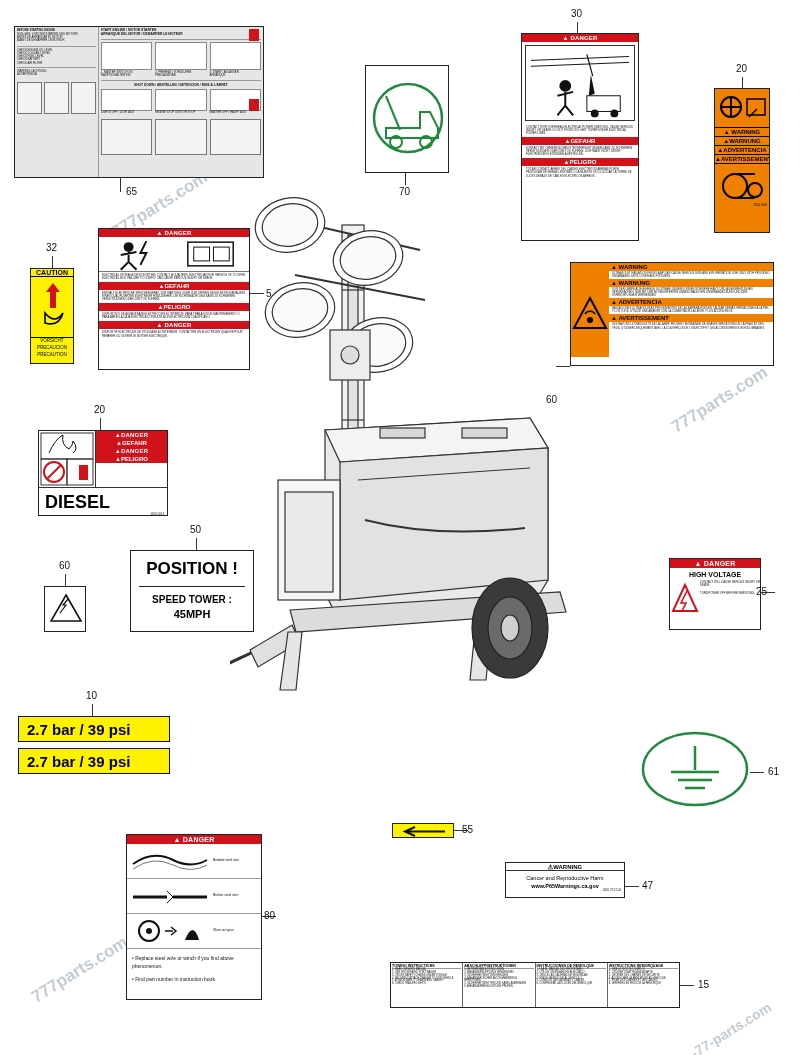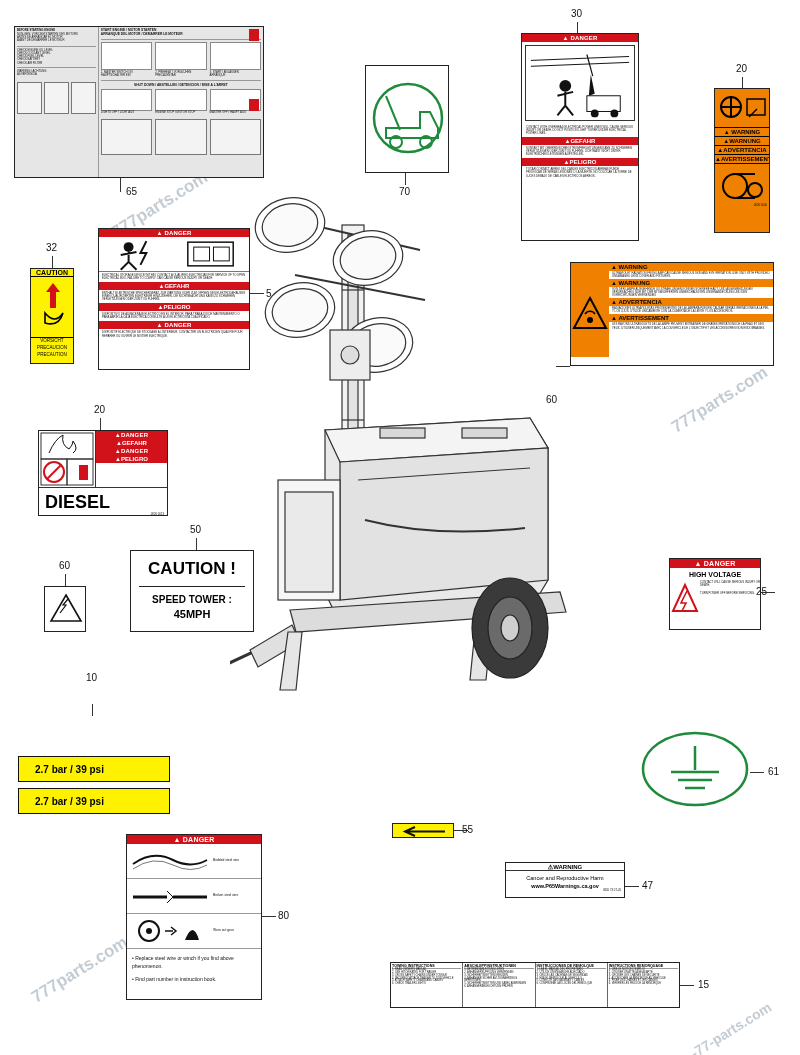--- a/index.html
+++ b/index.html
@@ -7,21 +7,21 @@
   .abs{position:absolute;box-sizing:border-box;}
   .callout{position:absolute;font-size:10px;color:#111;font-family:"Liberation Sans",sans-serif;}
   .leader{position:absolute;background:#333;}
   .lbl{border:1px solid #222;background:#fff;overflow:hidden;}
   .danger-hdr{background:#d2121a;color:#fff;font-weight:bold;font-size:6px;text-align:center;letter-spacing:.2px;padding:1px 0;}
   .warn-hdr{background:#f08000;color:#000;font-weight:bold;font-size:6px;text-align:center;padding:1px 0;}
   .gefahr-hdr{background:#d2121a;color:#fff;font-weight:bold;font-size:6px;text-align:center;padding:1px 0;}
   .tiny{font-size:3.3px;line-height:1.15;color:#111;}
   .tiny2{font-size:2.8px;line-height:1.1;color:#111;}
   .wm{position:absolute;color:#b9c3cc;font-size:17px;font-weight:bold;opacity:.85;font-family:"Liberation Sans",sans-serif;}
-  .yellowbar{background:#fff200;border:1px solid #111;font-weight:bold;font-size:10px;display:flex;align-items:center;padding-left:16px;margin-top:40px;}
+  .yellowbar{background:#fff200;border:1px solid #111;font-weight:bold;font-size:15px;display:flex;align-items:center;padding-left:8px;}
   .machine{position:absolute;left:230px;top:180px;width:350px;height:560px;}
   .num{font-size:10px;}
 </style>
 </head>
 <body>
 
 <div class="wm" style="left:105px;top:195px;transform:rotate(-32deg);">777parts.com</div>
 <div class="wm" style="left:665px;top:390px;transform:rotate(-32deg);">777parts.com</div>
 <div class="wm" style="left:25px;top:960px;transform:rotate(-32deg);">777parts.com</div>
 <div class="wm" style="left:685px;top:1022px;transform:rotate(-32deg);font-size:14px;">-77-parts.com</div>
@@ -287,21 +287,21 @@
   </div>
   <div style="border-top:1px solid #333;height:30px;position:relative;">
     <div style="font-size:18px;font-weight:bold;padding-left:6px;line-height:28px;">DIESEL</div>
     <div class="tiny2" style="position:absolute;right:3px;bottom:2px;">0820 0013</div>
   </div>
 </div>
 <div class="leader" style="left:100px;top:418px;width:1px;height:12px;"></div>
 <div class="callout num" style="left:94px;top:404px;">20</div>
 
 <div class="abs lbl" style="left:130px;top:550px;width:124px;height:82px;background:#fff;">
-  <div style="text-align:center;font-size:17px;font-weight:bold;margin-top:8px;">CAUTION !</div>
+  <div style="text-align:center;font-size:17px;font-weight:bold;margin-top:8px;">POSITION !</div>
   <div style="height:1px;background:#222;margin:7px 8px;"></div>
   <div style="text-align:center;font-size:10px;font-weight:bold;">SPEED TOWER :</div>
   <div style="text-align:center;font-size:11px;font-weight:bold;margin-top:3px;">45MPH</div>
 </div>
 <div class="leader" style="left:196px;top:538px;width:1px;height:12px;"></div>
 <div class="callout num" style="left:190px;top:524px;">50</div>
 
 <div class="abs lbl" style="left:44px;top:586px;width:42px;height:46px;background:#fff;">
   <svg viewBox="0 0 42 46" width="42" height="46">
     <path d="M21 8 L36 34 H6 Z" fill="none" stroke="#111" stroke-width="1.6"></path>
@@ -329,21 +329,21 @@
 <div class="leader" style="left:761px;top:592px;width:14px;height:1px;"></div>
 <div class="callout num" style="left:756px;top:586px;">25</div>
 
 <div class="abs yellowbar" style="left:18px;top:716px;width:152px;height:26px;">
   <span>2.7 bar / 39 psi</span>
 </div>
 <div class="abs yellowbar" style="left:18px;top:748px;width:152px;height:26px;">
   <span>2.7 bar / 39 psi</span>
 </div>
 <div class="leader" style="left:92px;top:704px;width:1px;height:12px;"></div>
-<div class="callout num" style="left:86px;top:672px;">10</div>
+<div class="callout num" style="left:86px;top:690px;">10</div>
 
 <div class="abs" style="left:640px;top:730px;width:110px;height:78px;">
   <svg viewBox="0 0 110 78" width="110" height="78">
     <ellipse cx="55" cy="39" rx="52" ry="36" fill="none" stroke="#1f8a3b" stroke-width="2.5"></ellipse>
     <line x1="55" y1="16" x2="55" y2="40" stroke="#1f8a3b" stroke-width="2.5"></line>
     <line x1="31" y1="42" x2="79" y2="42" stroke="#1f8a3b" stroke-width="2.5"></line>
     <line x1="38" y1="50" x2="72" y2="50" stroke="#1f8a3b" stroke-width="2.5"></line>
     <line x1="45" y1="58" x2="65" y2="58" stroke="#1f8a3b" stroke-width="2.5"></line>
   </svg>
 </div>
@@ -382,21 +382,21 @@
       <path d="M58 26 q8 -20 14 0 z" fill="#111"></path>
     </svg>
     <div class="tiny" style="flex:1;">Worn out gear</div>
   </div>
   <div style="padding:6px 5px;">
     <div class="tiny" style="font-size:5px;line-height:1.5;">• Replace steel wire or winch if you find above phenomenon.</div>
     <div class="tiny" style="font-size:5px;line-height:1.5;margin-top:6px;">• Find part number in instruction book.</div>
   </div>
 </div>
 <div class="leader" style="left:262px;top:916px;width:14px;height:1px;"></div>
-<div class="callout num" style="left:278px;top:910px;">80</div>
+<div class="callout num" style="left:264px;top:910px;">80</div>
 
 <div class="abs lbl" style="left:505px;top:862px;width:120px;height:36px;background:#fff;">
   <div style="border-bottom:1px solid #333;text-align:center;font-size:6px;font-weight:bold;">⚠WARNING</div>
   <div style="text-align:center;font-size:5.5px;margin-top:4px;">Cancer and Reproductive Harm</div>
   <div style="text-align:center;font-size:5.5px;font-weight:bold;margin-top:2px;">www.P65Warnings.ca.gov</div>
   <div class="tiny2" style="text-align:right;padding-right:3px;">0820 73 07-20</div>
 </div>
 <div class="leader" style="left:625px;top:886px;width:14px;height:1px;"></div>
 <div class="callout num" style="left:642px;top:880px;">47</div>
 

